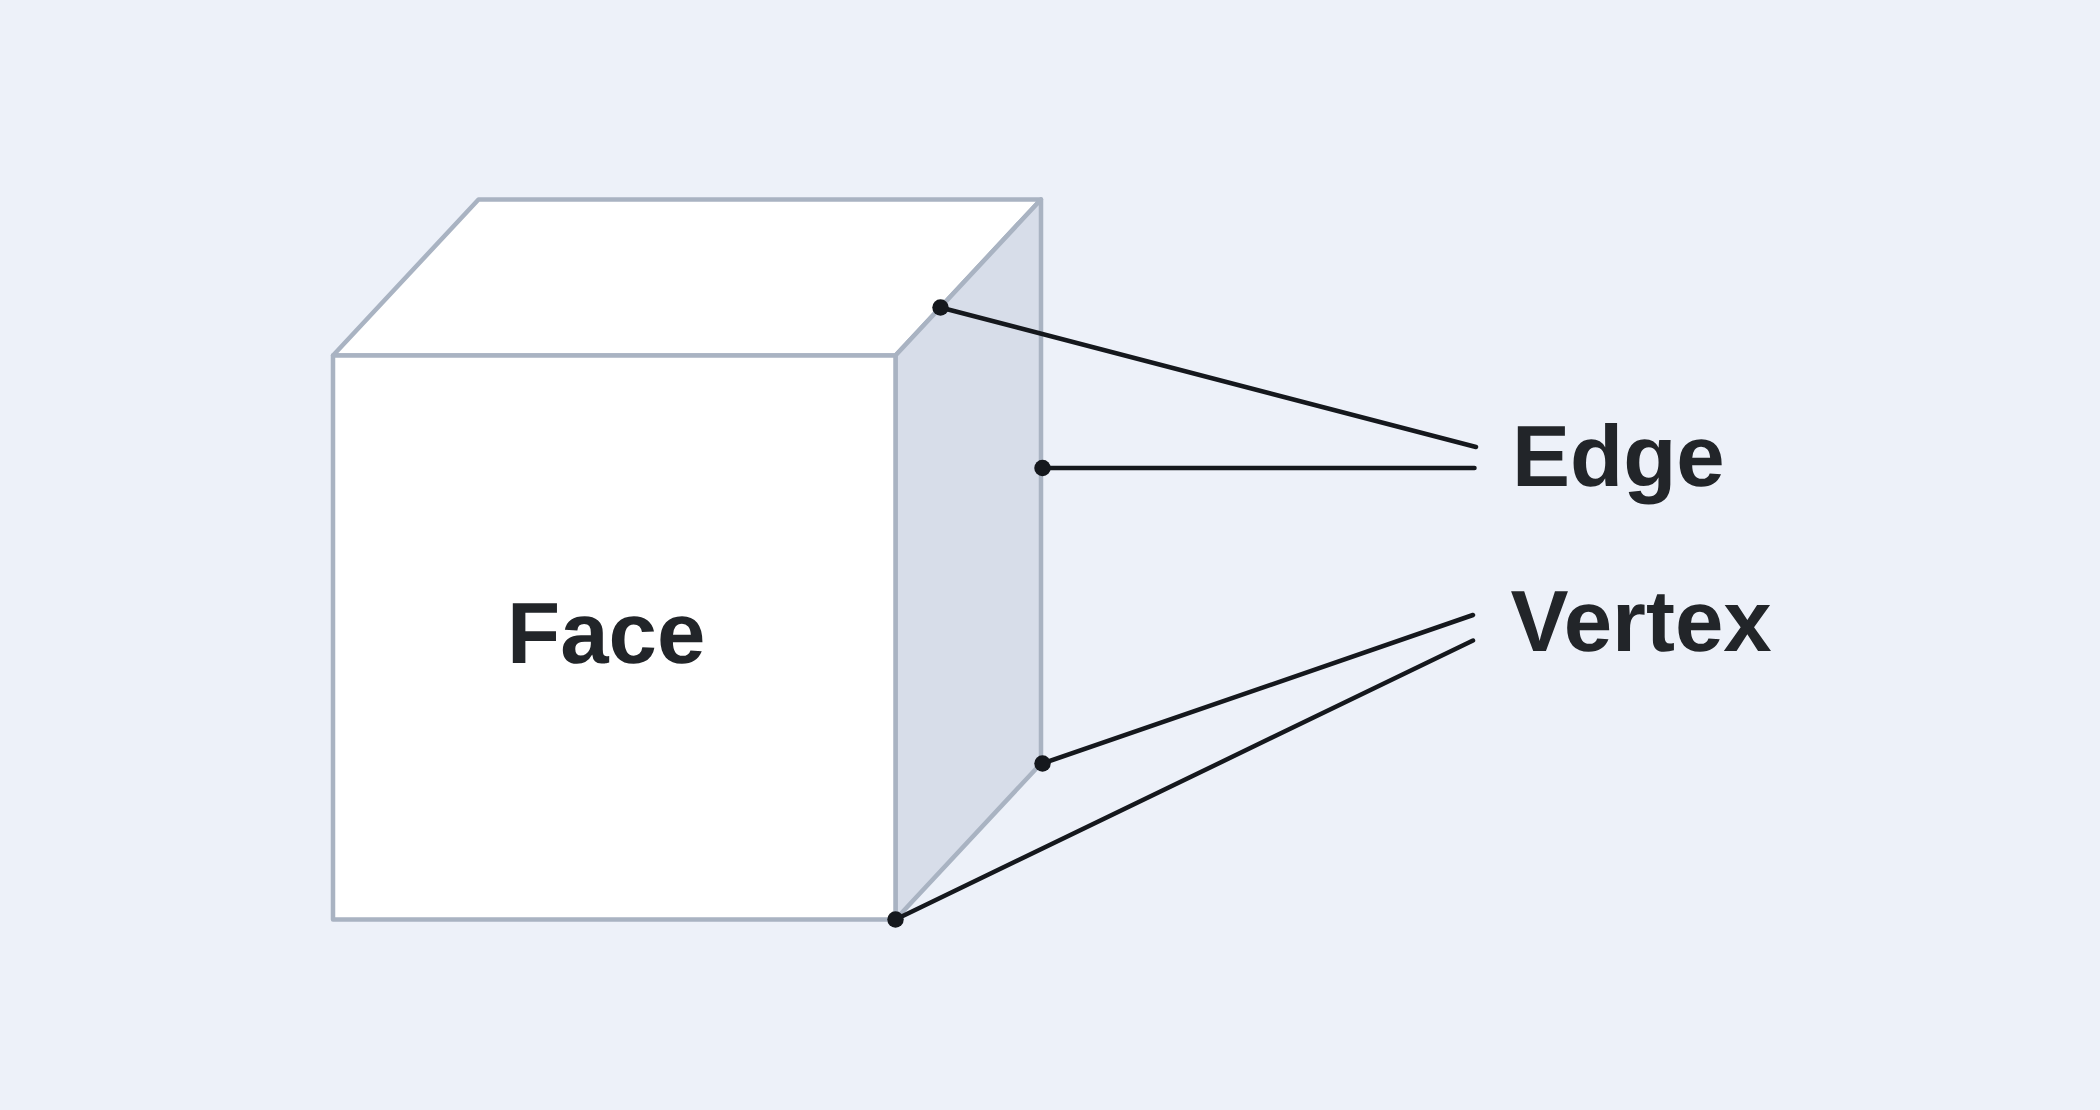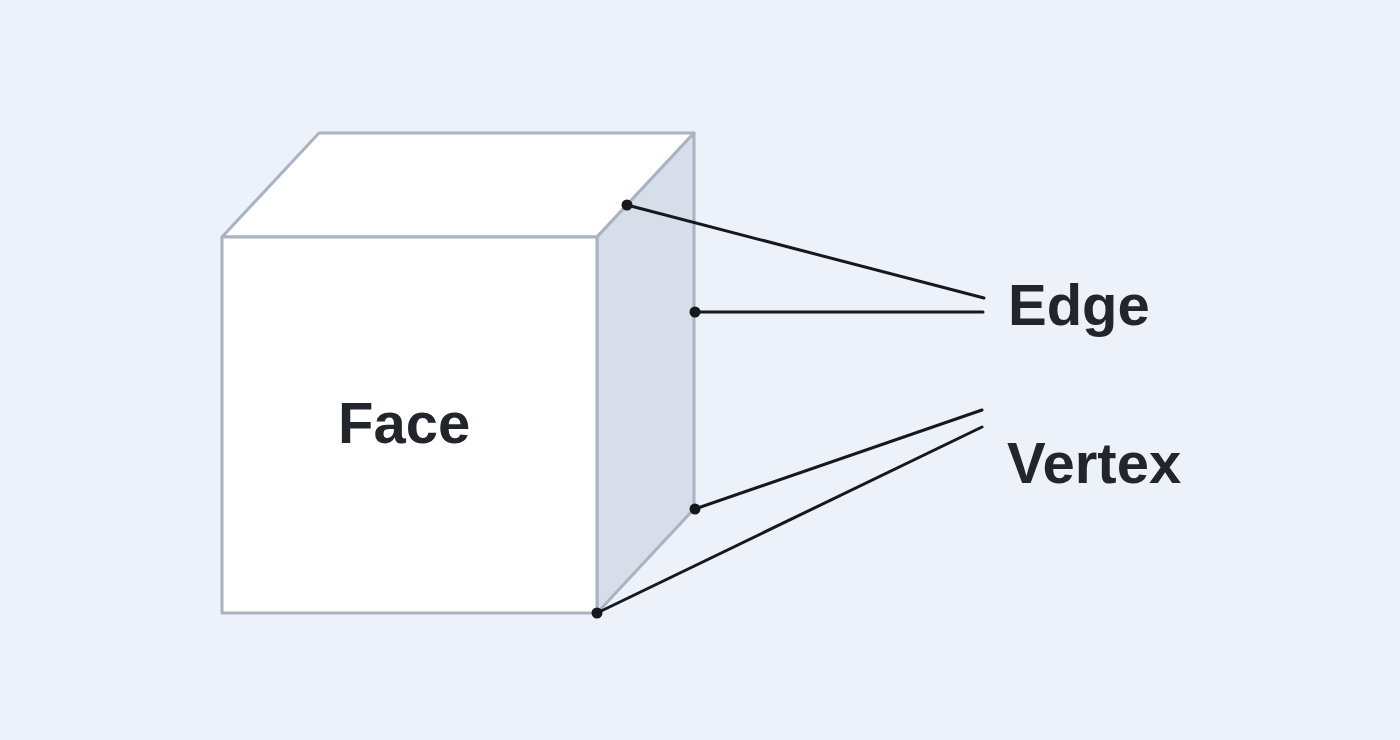--- a/index.html
+++ b/index.html
@@ -25,21 +25,21 @@
   .label {
     position: absolute;
     font-weight: 700;
     font-size: 58px;
     line-height: 1;
     white-space: nowrap;
     letter-spacing: 0;
   }
   #face-label   { left: 338px;  top: 394px; }
   #edge-label   { left: 1008px; top: 276px; }
-  #vertex-label { left: 1007px; top: 386px; margin-top: 48px; }
+  #vertex-label { left: 1007px; top: 386px; }
 </style>
 </head>
 <body style="background: rgb(237, 241, 249);">
 
 <div class="stage" style="width: 1400px; height: 740px;">
   <svg id="diagram-svg" width="1400" height="740" viewBox="0 0 1400 740">
     <g id="cube-group">
         <polygon points="222,237 319,133 694,133 597,237" fill="#ffffff" stroke="#a9b3c2" stroke-width="3" stroke-linejoin="round"></polygon>
         <polygon points="597,237 694,133 694,509 597,613" fill="#d7dde9" stroke="#a9b3c2" stroke-width="3" stroke-linejoin="round"></polygon>
         <polygon points="222,237 597,237 597,613 222,613" fill="#ffffff" stroke="#a9b3c2" stroke-width="3" stroke-linejoin="round"></polygon>

